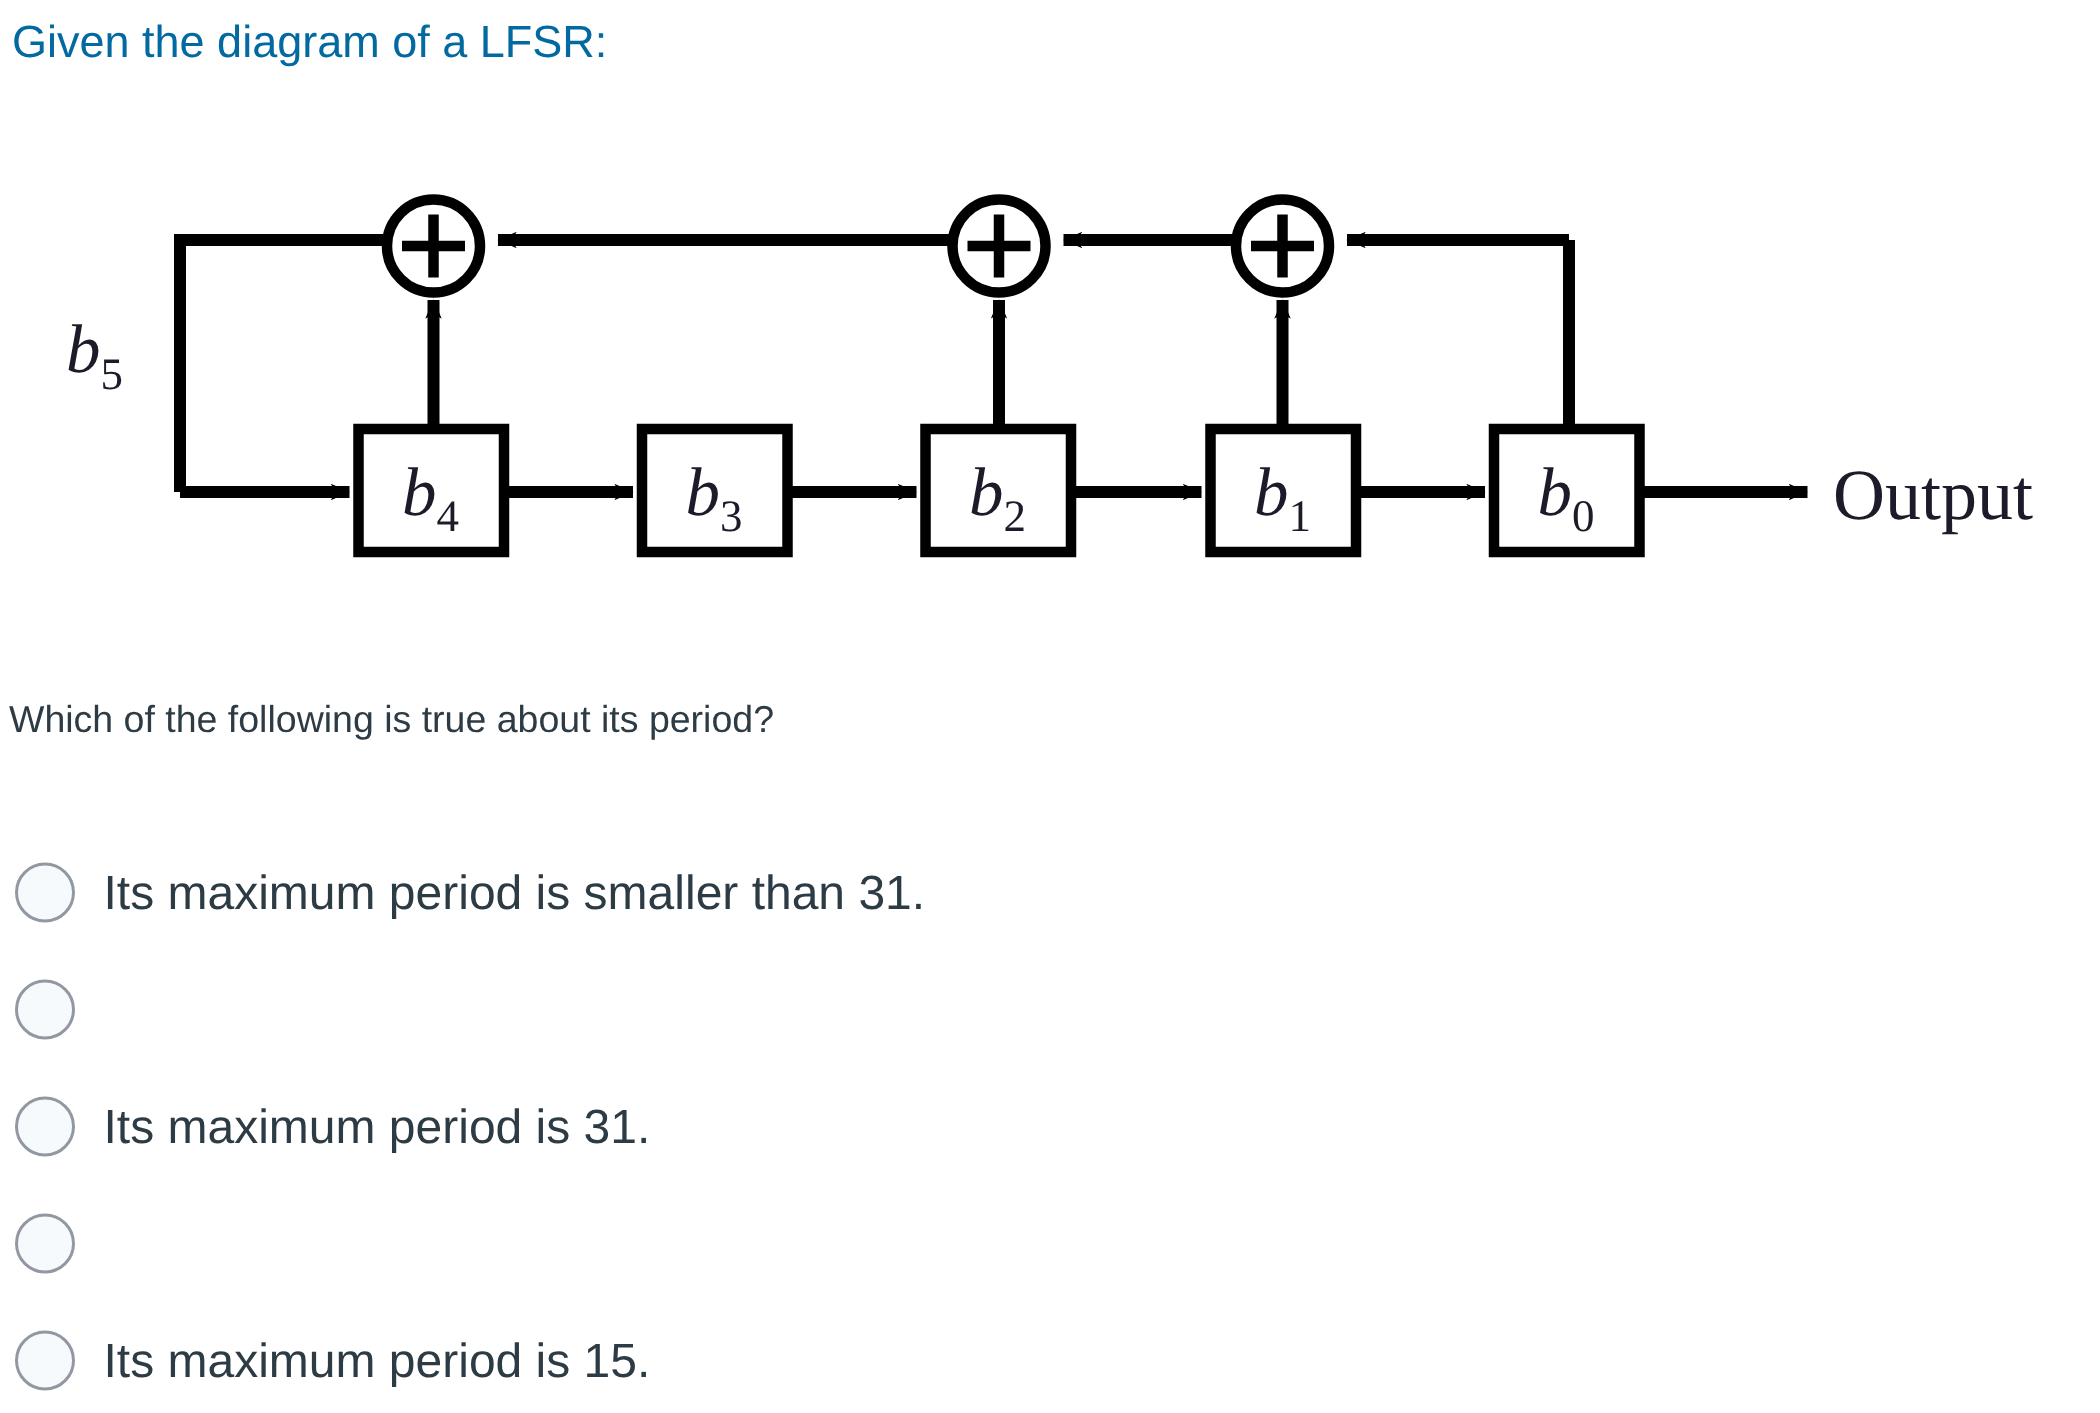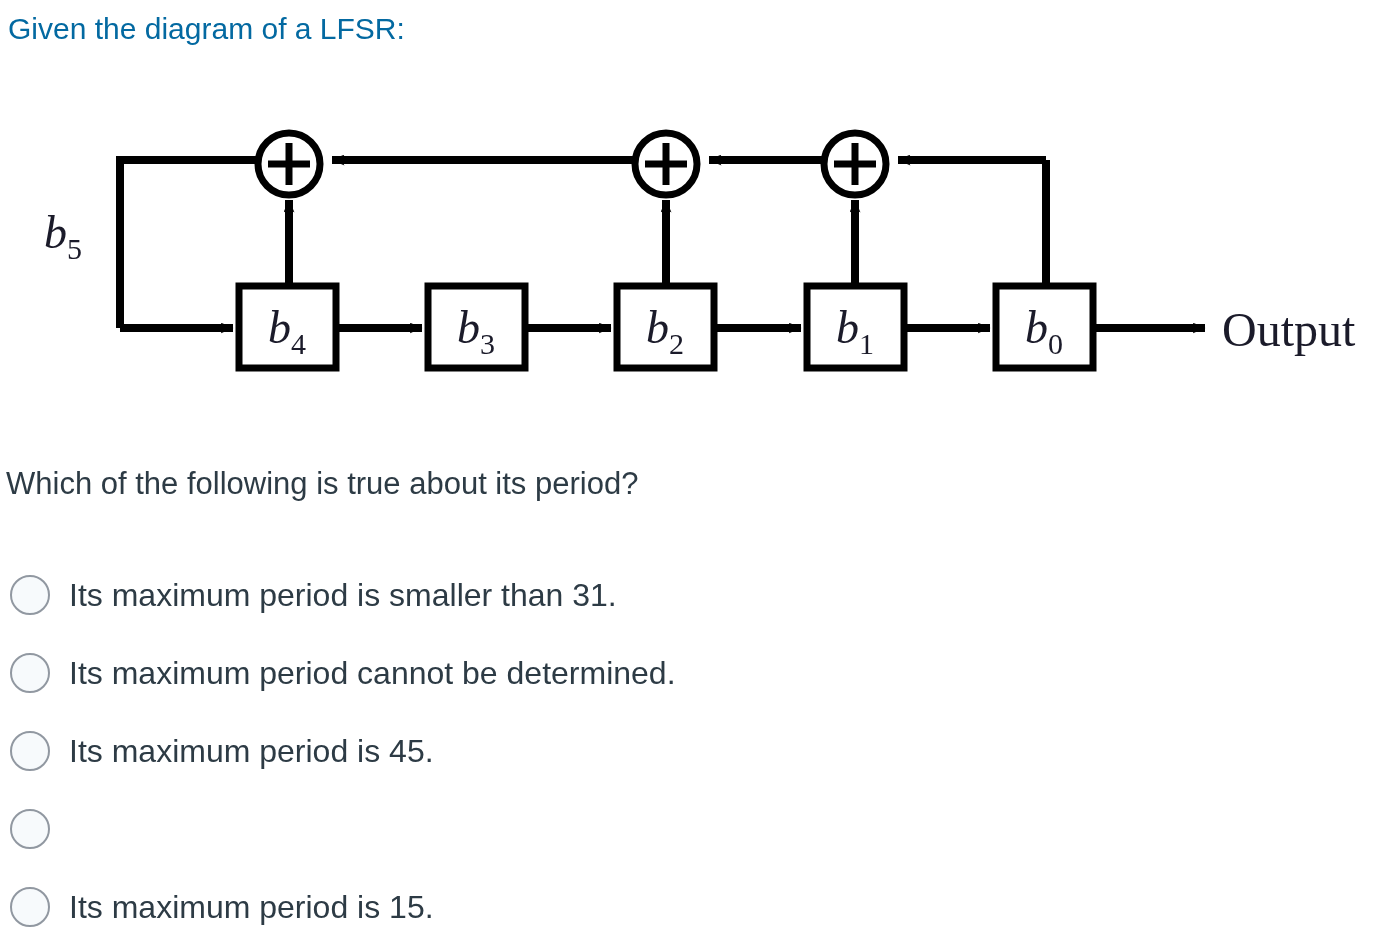--- a/index.html
+++ b/index.html
@@ -25,21 +25,21 @@
     font-size: 30px;
     line-height: 1.25;
     color: #0369a1;
     white-space: nowrap;
   }
 
   .question-stem {
     position: absolute;
     left: 6px;
     top: 465px;
-    font-size: 31px;
+    font-size: 25px;
     line-height: 1.25;
     color: #2d3b45;
     white-space: nowrap;
   }
 
   
   .lfsr-figure {
     position: absolute;
     left: 0px;
     top: 100px;
@@ -159,26 +159,25 @@
 
 <div class="answer-list">
 
   <div class="answer-option">
     <span class="radio-circle"></span>
     <span class="answer-text">Its maximum period is smaller than 31.</span>
   </div>
 
   <div class="answer-option">
     <span class="radio-circle"></span>
-    <span class="answer-text">Its maximum period cannot be determined.</span>
   </div>
 
   <div class="answer-option">
     <span class="radio-circle"></span>
-    <span class="answer-text">Its maximum period is 45.</span>
+    <span class="answer-text">Its maximum period is 31.</span>
   </div>
 
   <div class="answer-option">
     <span class="radio-circle"></span>
   </div>
 
   <div class="answer-option">
     <span class="radio-circle"></span>
     <span class="answer-text">Its maximum period is 15.</span>
   </div>

